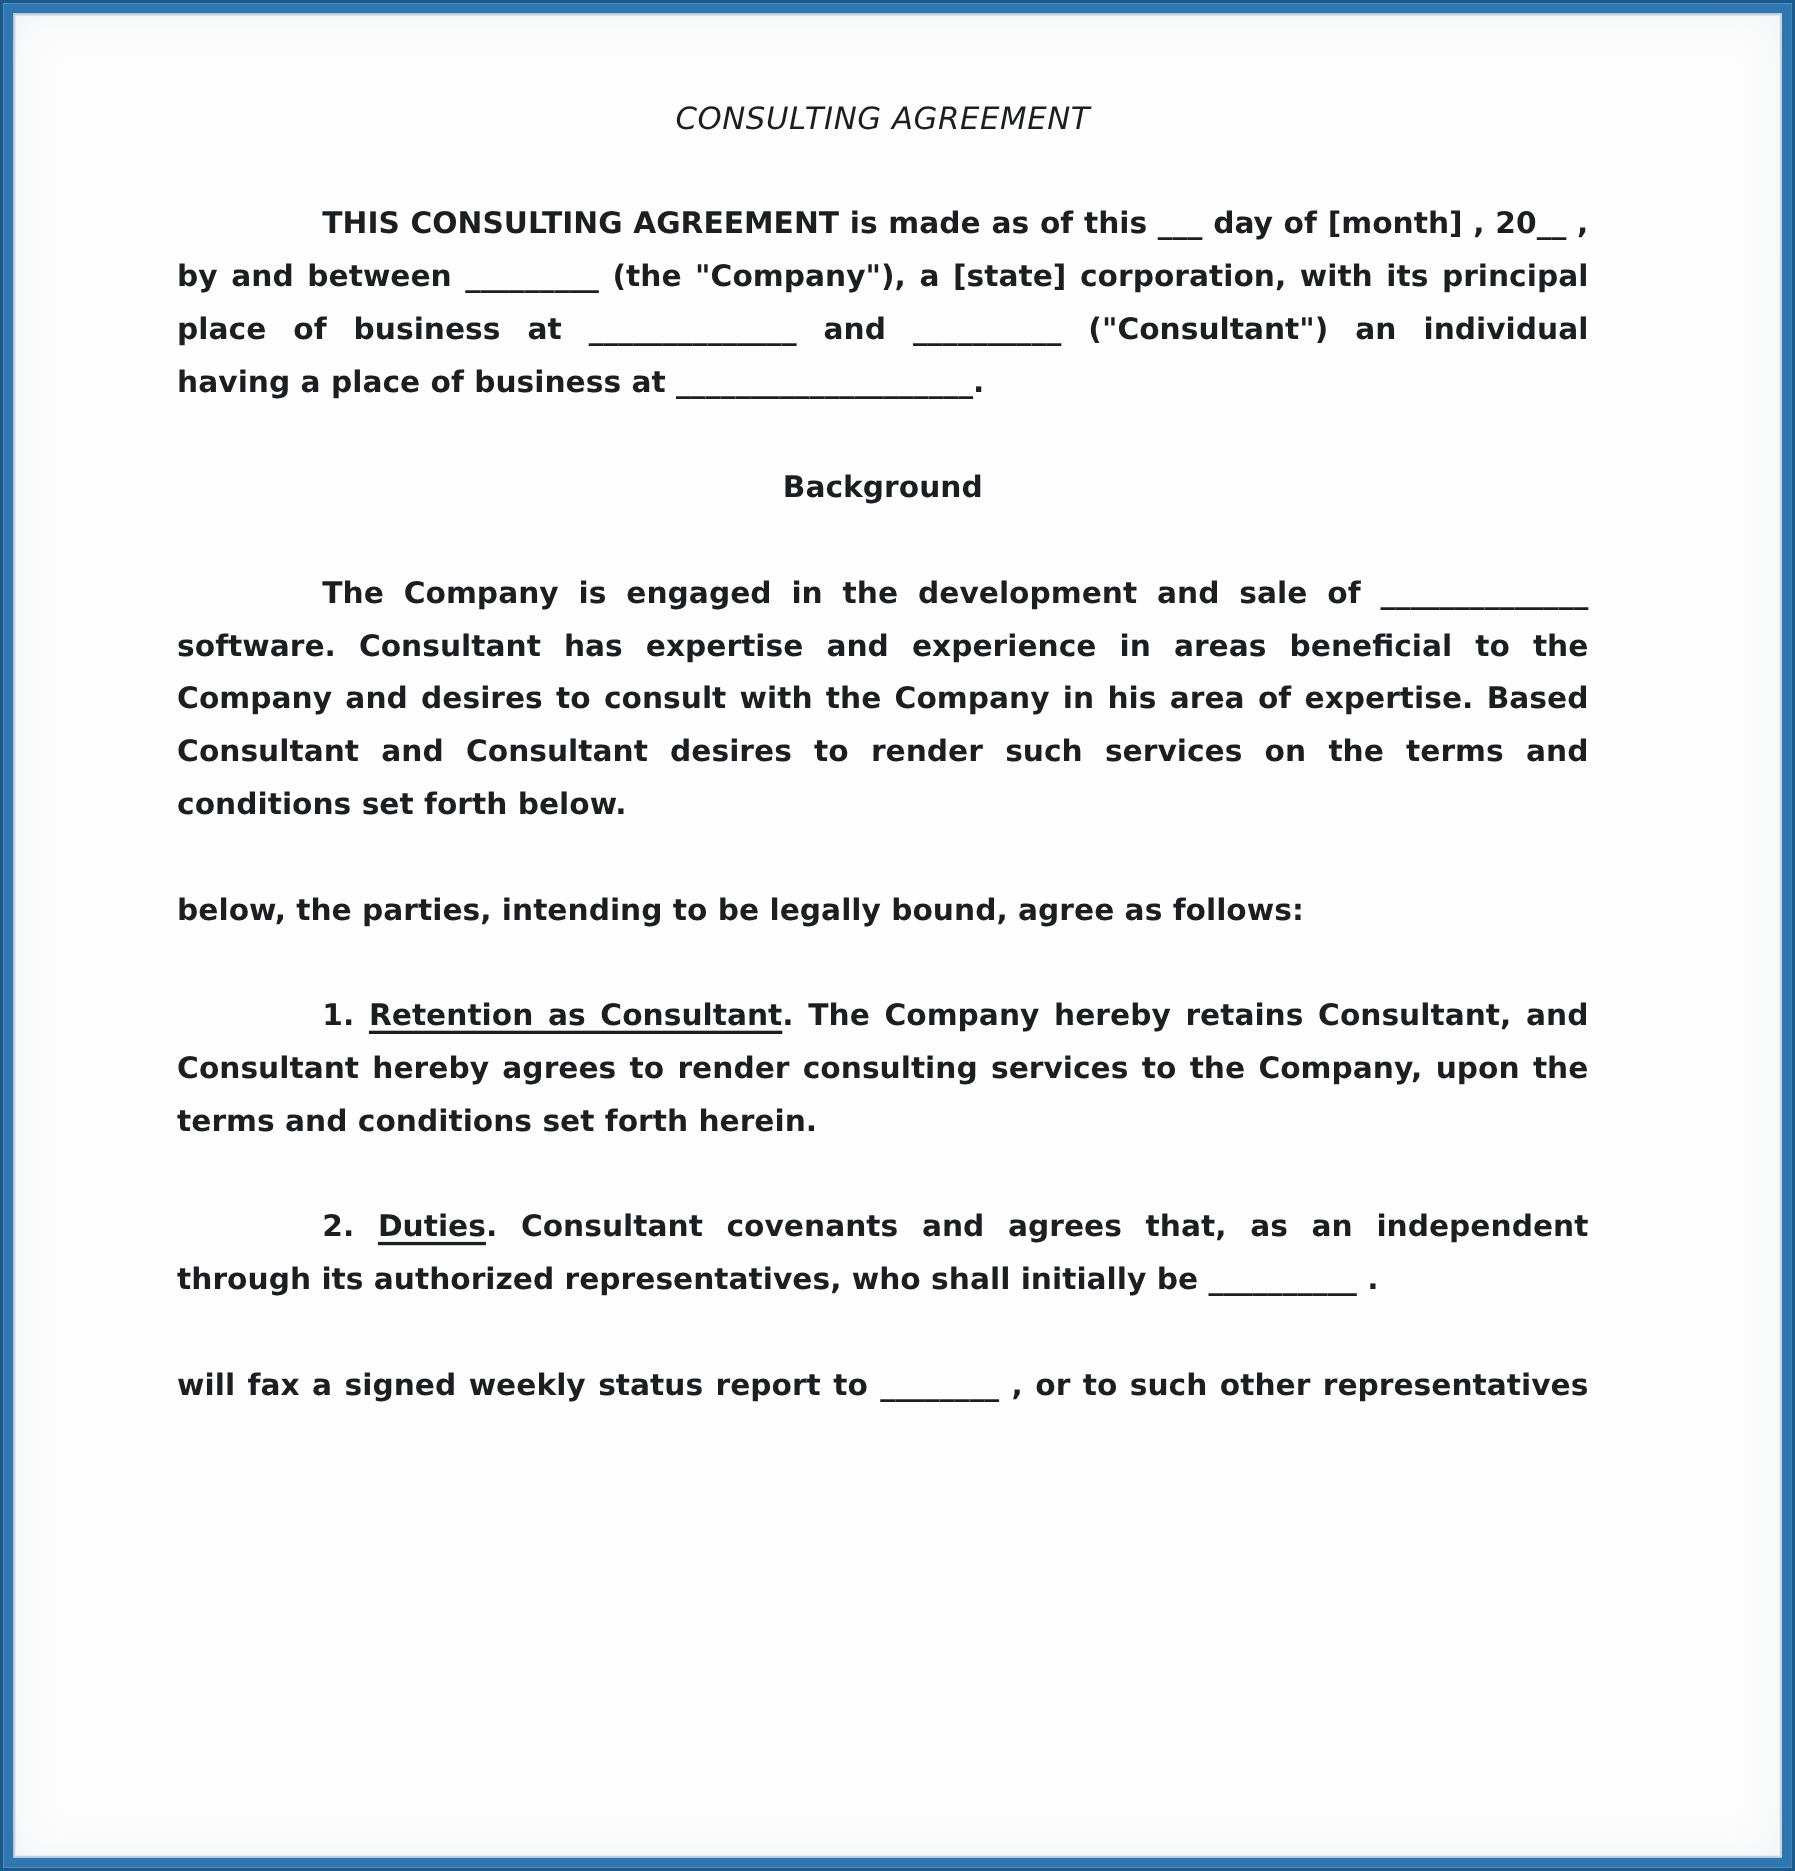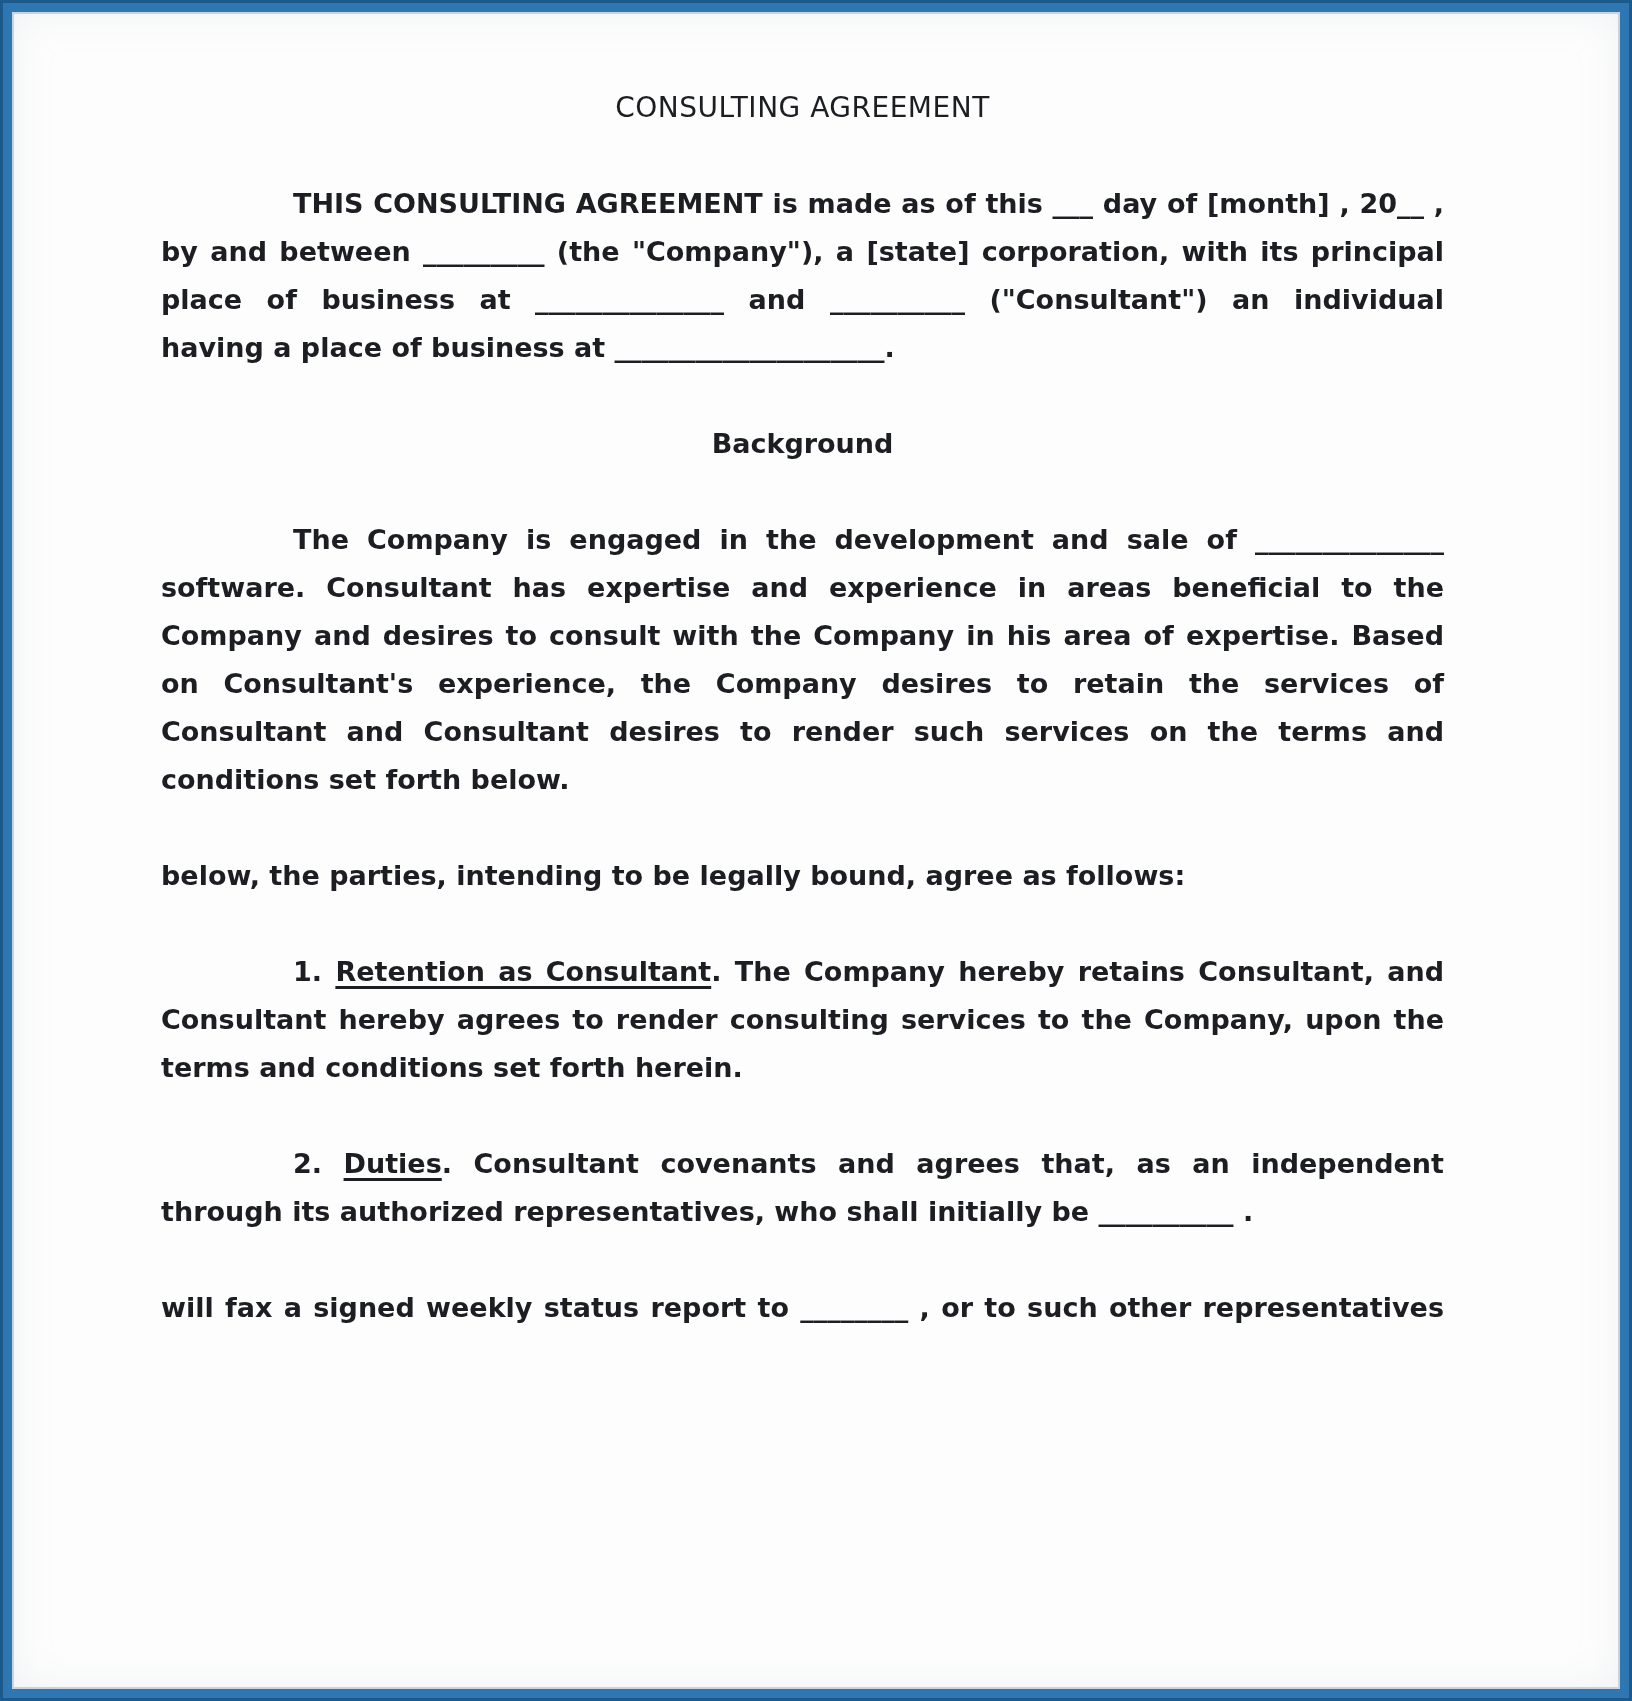--- a/index.html
+++ b/index.html
@@ -36,20 +36,21 @@
     padding: 0 176px 0 149px;
     color: var(--text-color, #1c1e22);
     font-size: 27px;
     line-height: 48px;
   }
   .doc-title {
     margin-top: 72px;
     text-align: center;
     font-size: 28px;
     letter-spacing: 0.5px;
+    font-style: italic;
   }
   .section {
     margin-top: 48px;
   }
   .sub-heading {
     margin-top: 48px;
     text-align: center;
     font-weight: bold;
   }
   .line {
@@ -85,21 +86,20 @@
         <div class="line">place of business at ______________ and __________ ("Consultant") an individual</div>
         <div class="line last">having a place of business at ____________________.</div>
       </div>
 
       <div class="sub-heading">Background</div>
 
       <div class="section">
         <div class="line first">The Company is engaged in the development and sale of ______________</div>
         <div class="line">software.  Consultant has expertise and experience in areas beneficial to the</div>
         <div class="line">Company and desires to consult with the Company in his area of expertise.  Based</div>
-        <div class="line">on Consultant's experience, the Company desires to retain the services of</div>
         <div class="line">Consultant and Consultant desires to render such services on the terms and</div>
         <div class="line last">conditions set forth below.</div>
       </div>
 
       <div class="section">
         <div class="line last">below, the parties, intending to be legally bound, agree as follows:</div>
       </div>
 
       <div class="section">
         <div class="line first"><span>1.</span> <span class="u">Retention as Consultant</span><span>.  The Company hereby retains Consultant, and</span></div>

